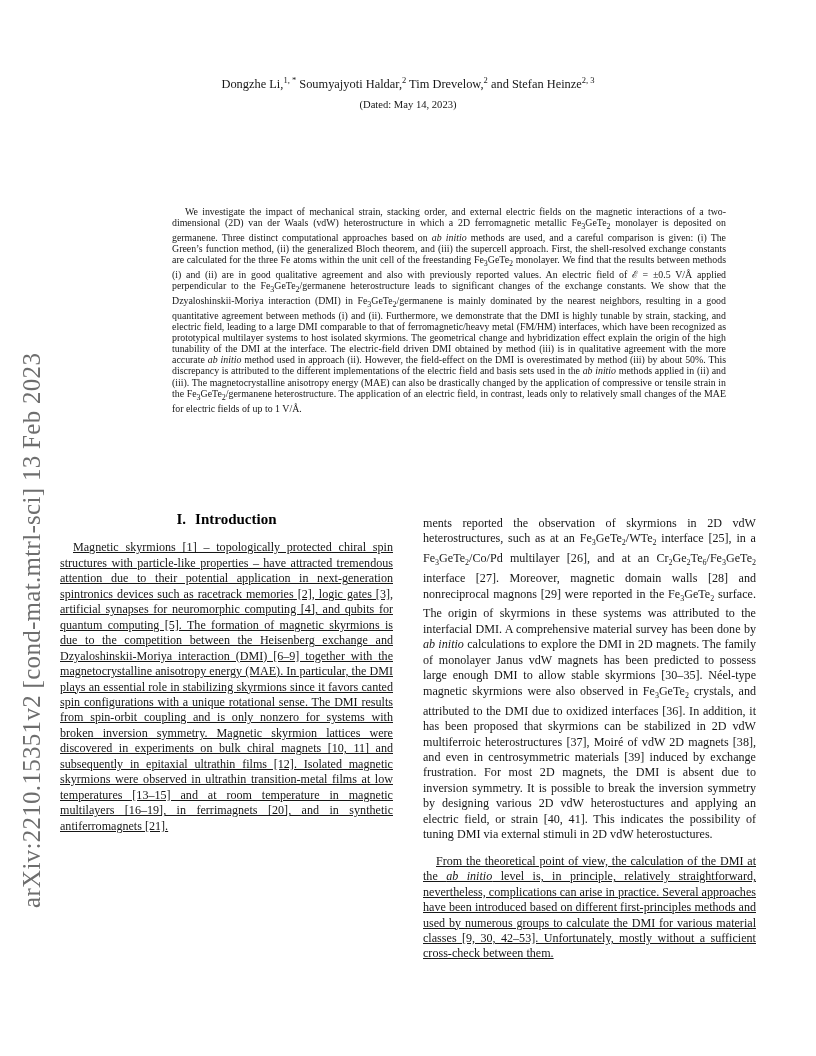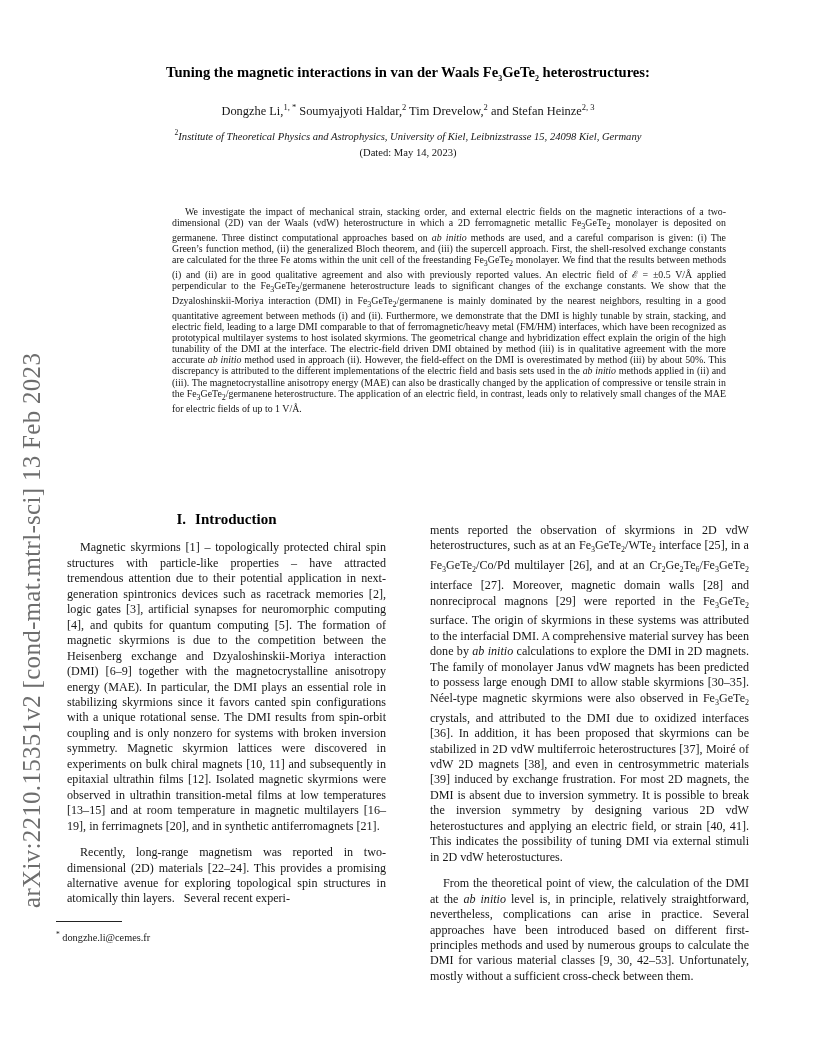--- a/index.html
+++ b/index.html
@@ -29,62 +29,55 @@
     font-size:9.9px;line-height:11.05px;text-align:justify;margin-left:41px;
   }
   .abstract .para-indent{text-indent:13px;display:block;}
   
   .col{position:absolute;width:341px;font-size:12.1px;line-height:15.45px;text-align:justify;
        hyphens:auto;-webkit-hyphens:auto;}
   .col-left{top:512px;left:56px;}
   .col-right{top:512px;left:419px;}
   .section-heading{text-align:center;font-weight:bold;font-size:15px;margin:0 0 13px 0;color:#000;}
   .section-heading .sec-num{margin-right:9px;}
-  .col p{margin:11px;}
-  .col p.indent{text-indent:13px;}
+  .col p{margin:4px;}
+  .col p.indent{text-indent:13px;text-decoration:underline;}
   .col p.gap{margin-top:11px;}
   .col p.gap-sm{margin-top:2px;}
   sub{font-size:8px;}
   sup{font-size:8px;}
   
   .footnote{position:absolute;left:56px;top:921px;width:341px;font-size:10.3px;}
   .footnote-rule{width:66px;border:none;border-top:1px solid #222;margin:0 0 8px 0;}
   .footnote sup{font-size:7.5px;}
 </style>
 </head>
 <body>
 
 <div class="page">
 
   <div class="arxiv-stamp">arXiv:2210.15351v2  [cond-mat.mtrl-sci]  13 Feb 2023</div>
 
   <div class="headerblock">
-    <div class="title-line">Tuning the magnetic interactions in van der Waals Fe<sub>3</sub>GeTe<sub>2</sub> heterostructures:</div>
     <div class="authors">Dongzhe Li,<sup>1, *</sup> Soumyajyoti Haldar,<sup>2</sup> Tim Drevelow,<sup>2</sup> and Stefan Heinze<sup>2, 3</sup></div>
     <div class="affiliations">
-      <div><sup>2</sup>Institute of Theoretical Physics and Astrophysics, University of Kiel, Leibnizstrasse 15, 24098 Kiel, Germany</div>
     </div>
     <div class="dateline">(Dated: May 14, 2023)</div>
   </div>
 
   <div class="abstract">
     <span class="para-indent">We investigate the impact of mechanical strain, stacking order, and external electric fields on the magnetic interactions of a two-dimensional (2D) van der Waals (vdW) heterostructure in which a 2D ferromagnetic metallic Fe<sub>3</sub>GeTe<sub>2</sub> monolayer is deposited on germanene. Three distinct computational approaches based on <i>ab initio</i> methods are used, and a careful comparison is given: (i) The Green’s function method, (ii) the generalized Bloch theorem, and (iii) the supercell approach. First, the shell-resolved exchange constants are calculated for the three Fe atoms within the unit cell of the freestanding Fe<sub>3</sub>GeTe<sub>2</sub> monolayer. We find that the results between methods (i) and (ii) are in good qualitative agreement and also with previously reported values. An electric field of ℰ = ±0.5 V/Å applied perpendicular to the Fe<sub>3</sub>GeTe<sub>2</sub>/germanene heterostructure leads to significant changes of the exchange constants. We show that the Dzyaloshinskii-Moriya interaction (DMI) in Fe<sub>3</sub>GeTe<sub>2</sub>/germanene is mainly dominated by the nearest neighbors, resulting in a good quantitative agreement between methods (i) and (ii). Furthermore, we demonstrate that the DMI is highly tunable by strain, stacking, and electric field, leading to a large DMI comparable to that of ferromagnetic/heavy metal (FM/HM) interfaces, which have been recognized as prototypical multilayer systems to host isolated skyrmions. The geometrical change and hybridization effect explain the origin of the high tunability of the DMI at the interface. The electric-field driven DMI obtained by method (iii) is in qualitative agreement with the more accurate <i>ab initio</i> method used in approach (ii). However, the field-effect on the DMI is overestimated by method (iii) by about 50%. This discrepancy is attributed to the different implementations of the electric field and basis sets used in the <i>ab initio</i> methods applied in (ii) and (iii). The magnetocrystalline anisotropy energy (MAE) can also be drastically changed by the application of compressive or tensile strain in the Fe<sub>3</sub>GeTe<sub>2</sub>/germanene heterostructure. The application of an electric field, in contrast, leads only to relatively small changes of the MAE for electric fields of up to 1 V/Å.</span>
   </div>
 
   <div class="col col-left">
     <h2 class="section-heading">
       <span class="sec-num">I.</span><span>Introduction</span>
     </h2>
     <p class="indent">Magnetic skyrmions [1] – topologically protected chiral spin structures with particle-like properties – have attracted tremendous attention due to their potential application in next-generation spintronics devices such as racetrack memories [2], logic gates [3], artificial synapses for neuromorphic computing [4], and qubits for quantum computing [5]. The formation of magnetic skyrmions is due to the competition between the Heisenberg exchange and Dzyaloshinskii-Moriya interaction (DMI) [6–9] together with the magnetocrystalline anisotropy energy (MAE). In particular, the DMI plays an essential role in stabilizing skyrmions since it favors canted spin configurations with a unique rotational sense. The DMI results from spin-orbit coupling and is only nonzero for systems with broken inversion symmetry. Magnetic skyrmion lattices were discovered in experiments on bulk chiral magnets [10, 11] and subsequently in epitaxial ultrathin films [12]. Isolated magnetic skyrmions were observed in ultrathin transition-metal films at low temperatures [13–15] and at room temperature in magnetic multilayers [16–19], in ferrimagnets [20], and in synthetic antiferromagnets [21].</p>
-    <p class="indent gap-sm">Recently, long-range magnetism was reported in two-dimensional (2D) materials [22–24]. This provides a promising alternative avenue for exploring topological spin structures in atomically thin layers.  Several recent experi-</p>
   </div>
 
   <div class="col col-right">
     <p>ments reported the observation of skyrmions in 2D vdW heterostructures, such as at an Fe<sub>3</sub>GeTe<sub>2</sub>/WTe<sub>2</sub> interface [25], in a Fe<sub>3</sub>GeTe<sub>2</sub>/Co/Pd multilayer [26], and at an Cr<sub>2</sub>Ge<sub>2</sub>Te<sub>6</sub>/Fe<sub>3</sub>GeTe<sub>2</sub> interface [27]. Moreover, magnetic domain walls [28] and nonreciprocal magnons [29] were reported in the Fe<sub>3</sub>GeTe<sub>2</sub> surface. The origin of skyrmions in these systems was attributed to the interfacial DMI. A comprehensive material survey has been done by <i>ab initio</i> calculations to explore the DMI in 2D magnets. The family of monolayer Janus vdW magnets has been predicted to possess large enough DMI to allow stable skyrmions [30–35]. Néel-type magnetic skyrmions were also observed in Fe<sub>3</sub>GeTe<sub>2</sub> crystals, and attributed to the DMI due to oxidized interfaces [36]. In addition, it has been proposed that skyrmions can be stabilized in 2D vdW multiferroic heterostructures [37], Moiré of vdW 2D magnets [38], and even in centrosymmetric materials [39] induced by exchange frustration. For most 2D magnets, the DMI is absent due to inversion symmetry. It is possible to break the inversion symmetry by designing various 2D vdW heterostuctures and applying an electric field, or strain [40, 41]. This indicates the possibility of tuning DMI via external stimuli in 2D vdW heterostuctures.</p>
     <p class="indent gap">From the theoretical point of view, the calculation of the DMI at the <i>ab initio</i> level is, in principle, relatively straightforward, nevertheless, complications can arise in practice. Several approaches have been introduced based on different first-principles methods and used by numerous groups to calculate the DMI for various material classes [9, 30, 42–53]. Unfortunately, mostly without a sufficient cross-check between them.</p>
   </div>
 
-  <div class="footnote">
-    <hr class="footnote-rule">
-    <span><sup>*</sup> dongzhe.li@cemes.fr</span>
-  </div>
 
 </div>
 
 </body></html>

